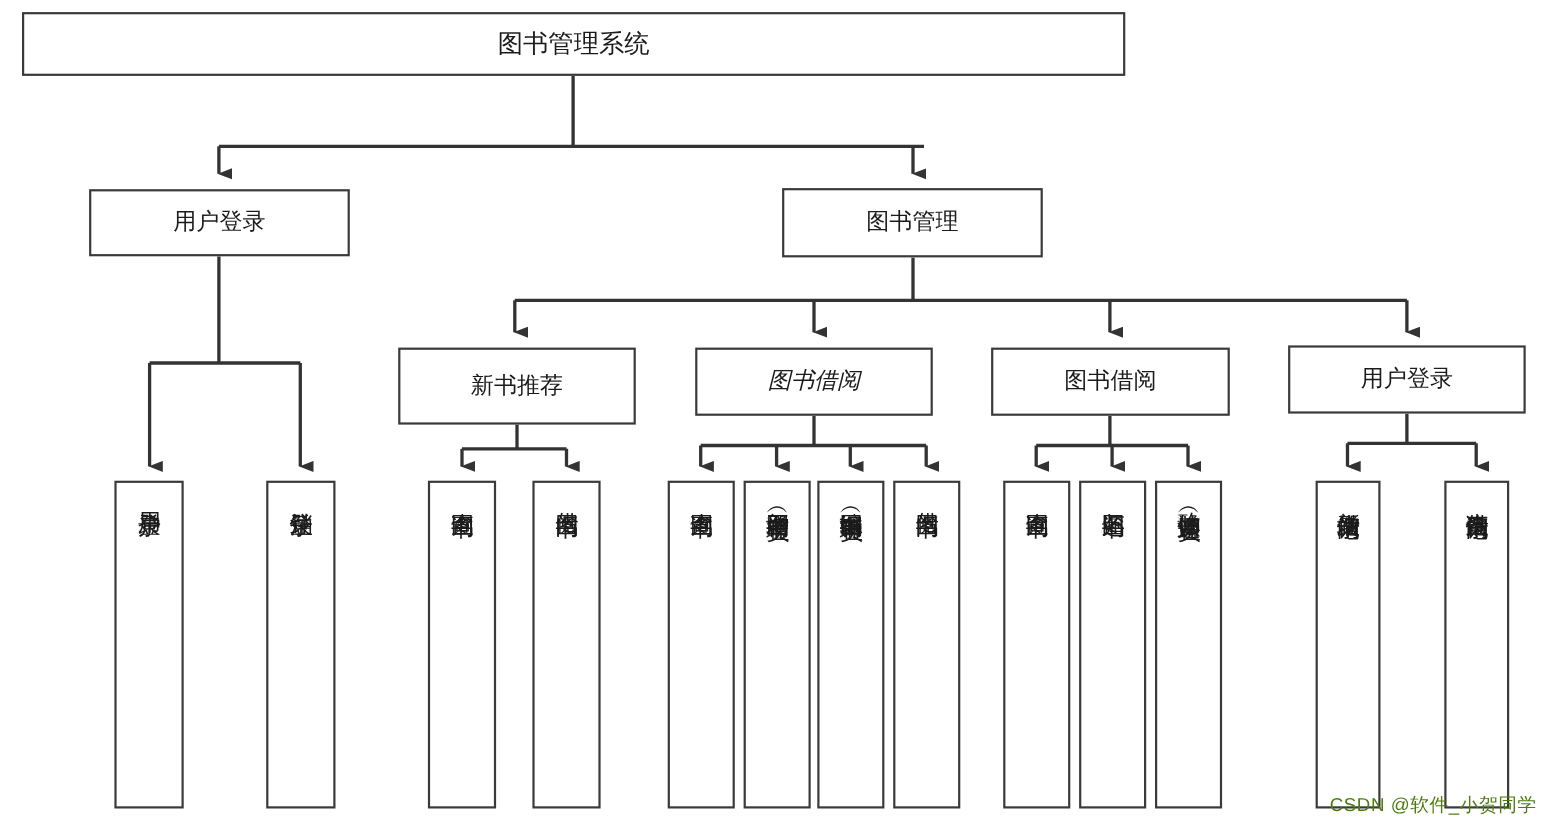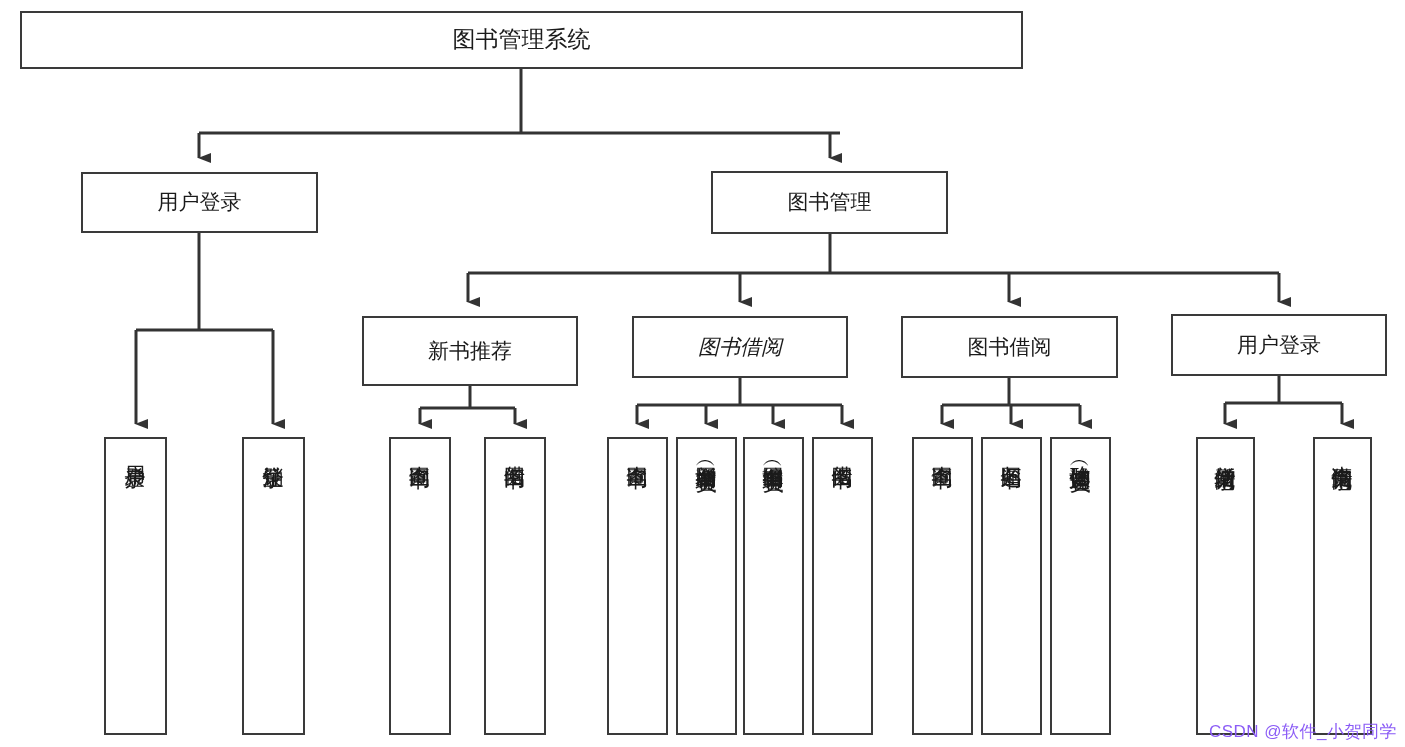--- a/index.html
+++ b/index.html
@@ -61,21 +61,21 @@
     letter-spacing: 1px;
     line-height: 1;
     white-space: pre;
     display: block;
   }
   .watermark {
     position: absolute;
     right: 8px;
     bottom: 4px;
     font-size: 17px;
-    color: #8b5cf6;
+    color: #4d7c0f;
     letter-spacing: 0.5px;
     user-select: none;
   }
 </style>
 </head>
 <body>
 
 <div id="diagram-root">
 
   <svg class="edges" viewBox="0 0 1405 747">

